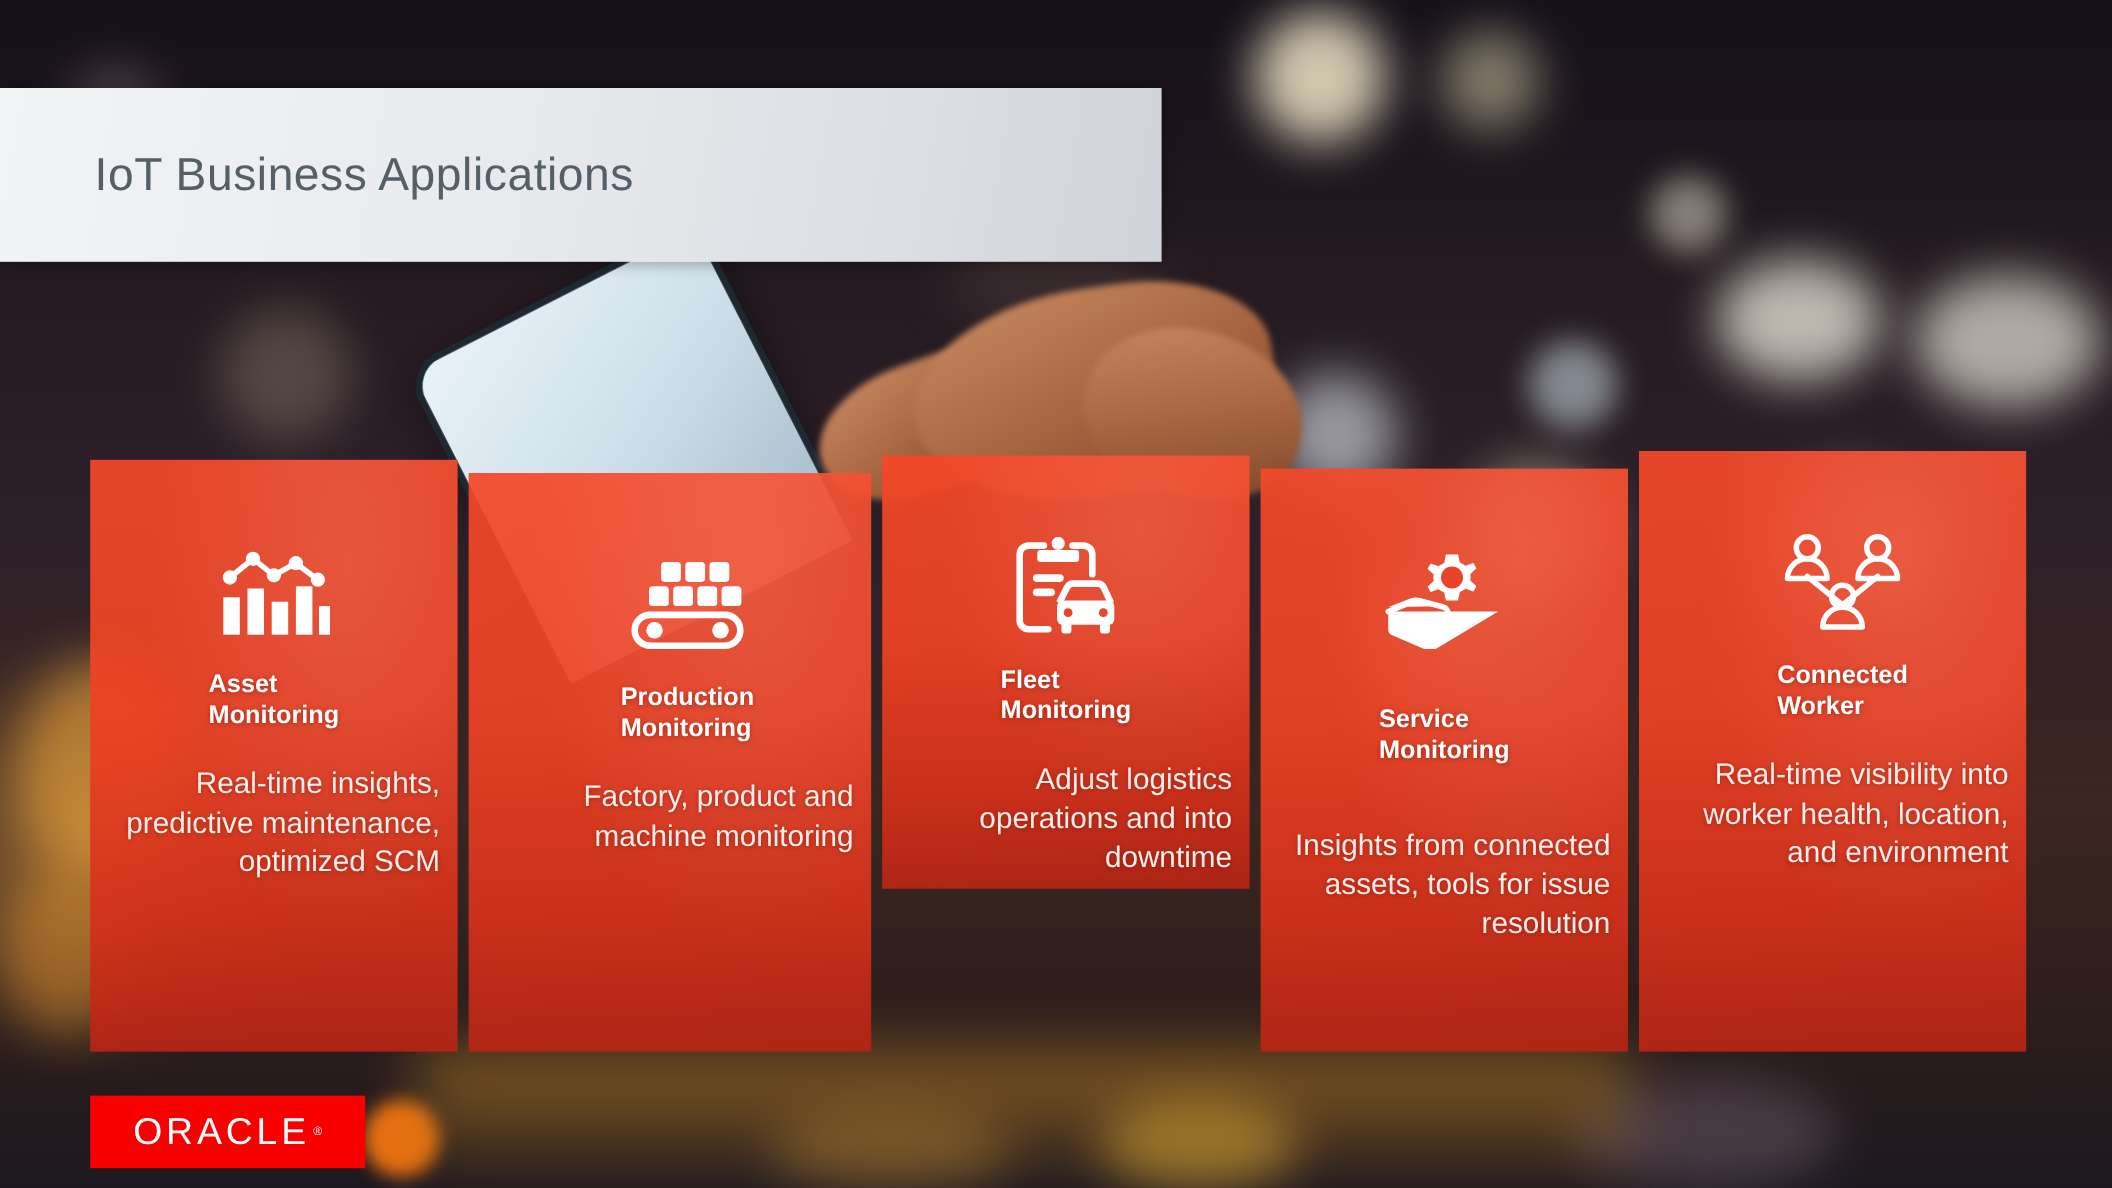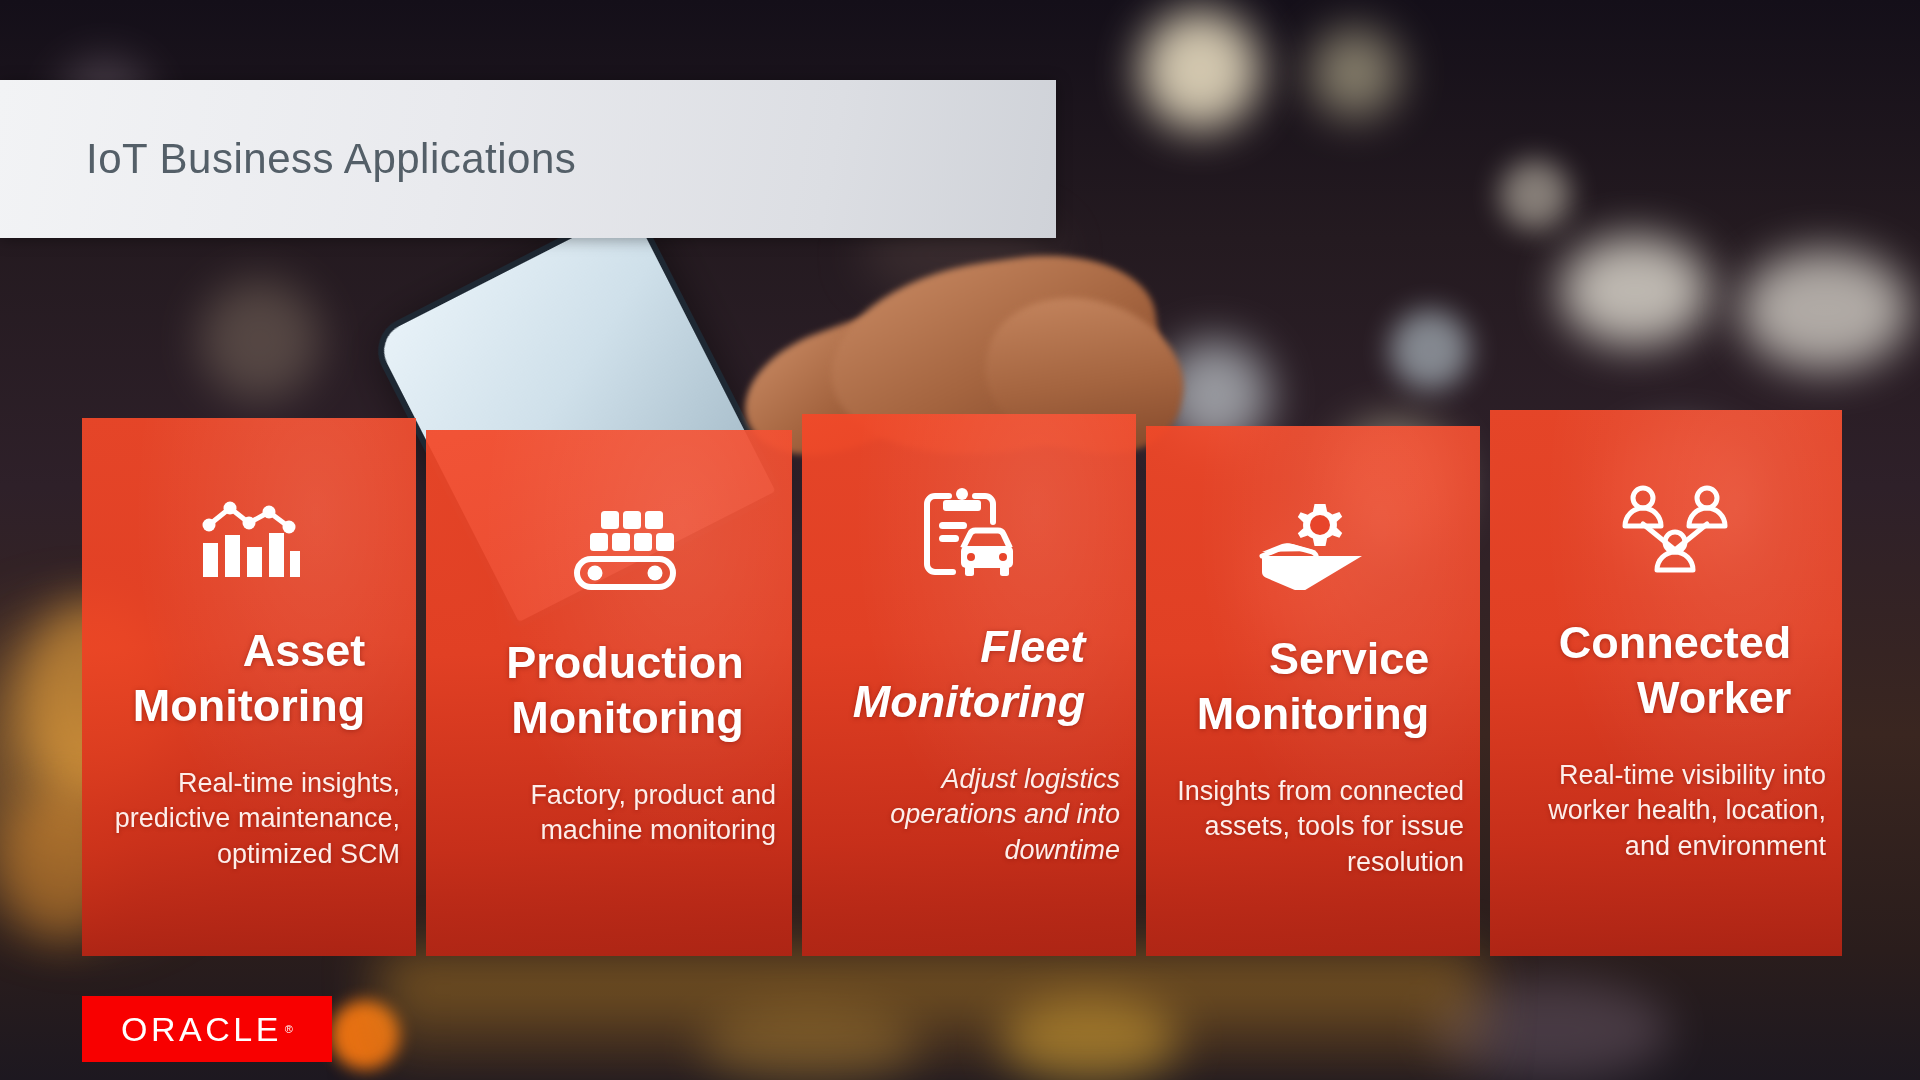--- a/index.html
+++ b/index.html
@@ -125,39 +125,39 @@
   }
   .card::after {
     content:"";
     position:absolute; inset:0;
     background:radial-gradient(ellipse at 70% 18%,rgba(255,255,255,.10),transparent 55%);
     pointer-events:none;
   }
   
   .card.c1 { margin-top:0px;  height:538px; }
   .card.c2 { margin-top:12px; height:526px;padding-left:32px; }
-  .card.c3 { margin-top:-4px; height:542px;font-style:italic; }
-  .card.c4 { margin-top:8px;  height:530px; }
+  .card.c3 { margin-top:-4px; height:394px; }
+  .card.c4 { margin-top:8px;  height:530px;gap:24px; }
   .card.c5 { margin-top:-8px; height:546px;padding-left:18px; }
 
   .card-icon {
     position:relative; z-index:2;
     height:104px;
     display:flex; align-items:center; justify-content:center;
     margin-top:44px;
   }
   .card-icon svg { display:block; }
 
   .card-title {
     position:relative; z-index:2;
-    margin-top:34px;
-    font-size:45px;
+    margin-top:17px;
+    font-size:23px;
     font-weight:bold;
     color:#ffffff;
-    text-align:right;
+    text-align:left;
     line-height:1.22;
     text-shadow:0 1px 5px rgba(120,18,8,.5);
     padding:0 10px;
   }
   .card-desc {
     position:relative; z-index:2;
     margin-top:32px;
     font-size:27px;
     color:#fdeeea;
     text-align:right;

